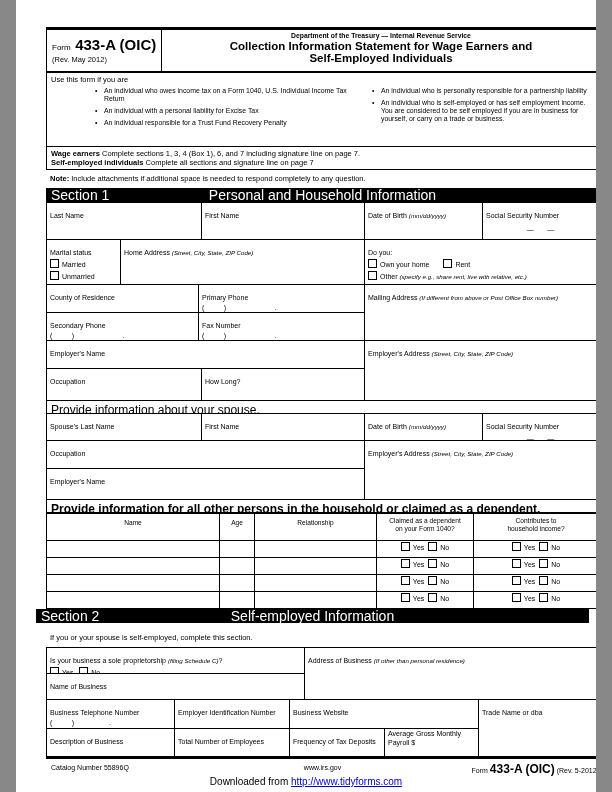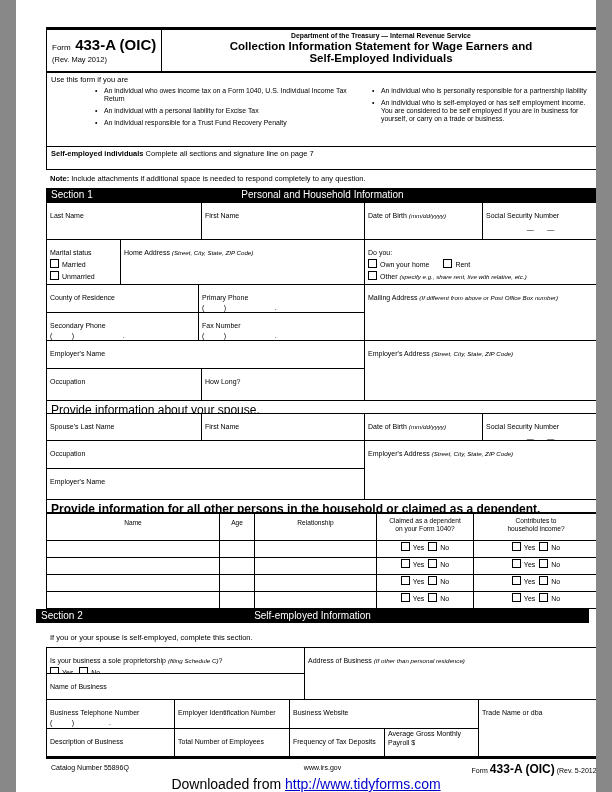--- a/index.html
+++ b/index.html
@@ -5,21 +5,21 @@
   * { margin:0; padding:0; box-sizing:border-box; }
   body { background:#888; font-family:"Liberation Sans", sans-serif; color:#000; }
   .page { position:relative; width:580px; height:792px; background:#fff; margin:0 auto; overflow:hidden; }
   .abs { position:absolute; }
   .cell { position:absolute; border:1px solid #000; background:#fff; padding:1px 3px; }
   .lb { font-size:7px; line-height:8.5px; }
   .lb2 { font-size:7.5px; line-height:9px; }
   .hint { font-style:italic; font-size:6.2px; }
   .pre { white-space:pre; }
   .thick { position:absolute; background:#000; }
-  .bar { position:absolute; background:#000; color:#fff; font-size:10px; line-height:14px; }
+  .bar { position:absolute; background:#000; color:#fff; font-size:14px; line-height:14px; }
   .bar .title { position:absolute; left:0; right:0; text-align:center; top:0; }
   .cb { display:inline-block; width:9px; height:9px; border:1px solid #000; background:#fff; vertical-align:-1px; margin-right:3px; }
   .cbrow { font-size:7px; line-height:12px; }
   .bullet { display:flex; font-size:6.9px; line-height:8.3px; margin-bottom:4px; }
   .bullet .dot { width:9px; flex:none; }
   .band { position:absolute; border:1px solid #000; background:#fff; font-size:12px; padding:2px 4px; }
   .ctr { text-align:center; }
   .dephead { font-size:6.6px; line-height:7.6px; text-align:center; padding-top:5px; }
 </style>
 </head>
@@ -64,20 +64,21 @@
           <span>An individual who is personally responsible for a partnership liability</span>
         </div>
       <div class="bullet">
           <span class="dot">•</span>
           <span>An individual who is self-employed or has self employment income. You are considered to be self employed if you are in business for yourself, or carry on a trade or business.</span>
         </div>
     </div>
   </div>
 
   <div class="abs" style="left:30px; top:146.5px; width:553px; height:23px; border-left:1px solid #000; border-right:1px solid #000; border-bottom:1px solid #000; padding:2px 4px;">
+    <div class="lb2"><span style="font-weight:bold;">Wage earners</span><span> Complete sections 1, 3, 4 (Box 1), 6, and 7 including signature line on page 7.</span></div>
     <div class="lb2"><span style="font-weight:bold;">Self-employed individuals</span><span> Complete all sections and signature line on page 7</span></div>
   </div>
   <div class="abs lb2" style="left:34px; top:174px;">
     <span style="font-weight:bold;">Note:</span><span> Include attachments if additional space is needed to respond completely to any question.</span>
   </div>
 
   <div class="bar" style="left:30px; top:188px; width:553px; height:14px;">
     <span style="position:absolute; left:5px;">Section 1</span>
     <span class="title">Personal and Household Information</span>
   </div>
@@ -203,17 +204,17 @@
     <div class="lb">Average Gross Monthly</div>
     <div class="lb">Payroll $</div>
   </div>
 
   <div class="thick" style="left:30px; top:756.5px; width:553px; height:2.5px;"></div>
   <div class="abs" style="left:30px; top:762px; width:553px; height:14px;">
     <span class="abs" style="left:5px; top:2px; font-size:7px;">Catalog Number 55896Q</span>
     <span class="abs ctr" style="left:0; right:0; top:2px; font-size:7px;">www.irs.gov</span>
     <span class="abs" style="right:0; top:0; font-size:7px;"><span>Form </span><span style="font-size:12px; font-weight:bold;">433-A (OIC)</span><span> (Rev. 5-2012)</span></span>
   </div>
-  <div class="abs ctr" style="left:0; right:0; top:776px; font-size:14px;">
+  <div class="abs ctr" style="left:0; right:0; top:776px; font-size:10px;">
     <span>Downloaded from </span><a href="#" style="text-decoration: underline; color: rgb(0, 0, 204);" id="tidy-link">http://www.tidyforms.com</a>
   </div>
 
 </div>
 
 </body></html>

